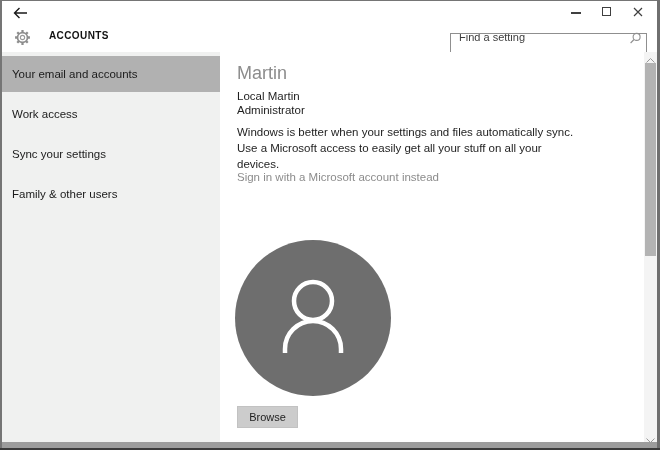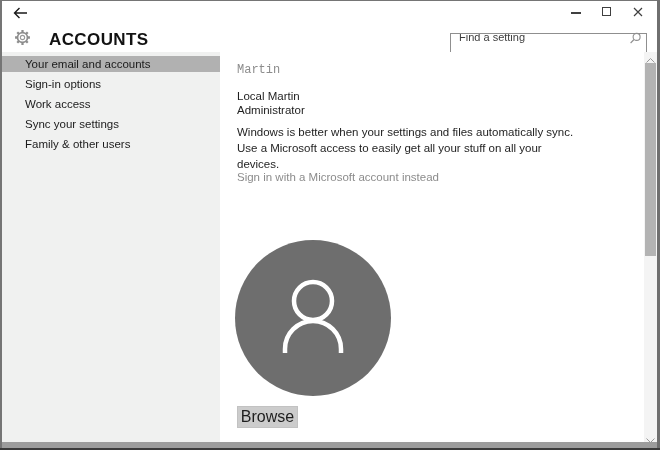--- a/index.html
+++ b/index.html
@@ -21,58 +21,58 @@
   .back-btn { position:absolute; left:11px; top:4px; width:18px; height:14px; cursor:pointer; }
   .win-title { position:absolute; left:44px; top:20px; font-size:9.5px; color:#222;margin-left:40px; }
   .caption-btns { position:absolute; right:4px; top:0; height:21px; display:flex; }
   .cap-btn { width:31px; height:21px; display:flex; align-items:center; justify-content:center; cursor:pointer; }
   .glyph-min { width:10px; height:1.5px; background:#3f3f3f; margin-top:3px; }
   .glyph-max { width:9px; height:9px; border:1.2px solid #3f3f3f; }
 
   
   .header { position:absolute; left:2px; top:22px; right:3px; height:30px; background:#fff; }
   .gear { position:absolute; left:12px; top:7px; }
-  .page-title { position:absolute; left:47px; top:8px; font-size:17px; font-weight:bold; letter-spacing:.4px; color:#121212; }
+  .page-title { position:absolute; left:47px; top:8px; font-size:10px; font-weight:bold; letter-spacing:.4px; color:#121212; }
   .search-box { position:absolute; right:10px; top:5px; width:197px; height:21px; }
   .search-box input {
     width:100%; height:100%; border:1px solid #8f8f8f; background:#fff;
     font-family:"Liberation Sans", sans-serif; font-size:11px; color:#222;
     padding:0 20px 12px 8px; outline:none;
   }
   .search-box input::placeholder { color:#3d3d3d; opacity:1; }
   .search-glyph { position:absolute; right:5px; top:4px; pointer-events:none; }
 
   
   .sidebar { position:absolute; left:2px; top:52px; width:218px; bottom:8px; background:#f0f1f0; }
   .nav { position:absolute; left:0; top:4px; width:100%; }
   .nav-item {
-    height:16px; margin-bottom:4px; display:flex; align-items:center;
-    padding-left:23px; font-size:11.5px; color:#1b1b1b; cursor:pointer;
+    height:36px; margin-bottom:4px; display:flex; align-items:center;
+    padding-left:10px; font-size:11.5px; color:#1b1b1b; cursor:pointer;
   }
   .nav-item.selected { background:#b1b1b1; }
 
   
   .main { position:absolute; left:220px; top:52px; right:16px; bottom:8px; background:#fff; }
-  .acct-name { position:absolute; left:237px; top:63px; font-size:12px; color:#8c8c8c;font-family:Liberation Mono, monospace; }
+  .acct-name { position:absolute; left:237px; top:63px; font-size:18px; color:#8c8c8c; }
   .acct-type { position:absolute; left:237px; top:90px; font-size:11.5px; color:#1e1e1e; }
   .acct-role { position:absolute; left:237px; top:104px; font-size:11.5px; color:#1e1e1e; }
   .sync-l1 { position:absolute; left:237px; top:126px; font-size:11.5px; color:#1e1e1e; white-space:nowrap; }
   .sync-l2 { position:absolute; left:237px; top:142px; font-size:11.5px; color:#1e1e1e; white-space:nowrap; }
   .sync-l3 { position:absolute; left:237px; top:158px; font-size:11.5px; color:#1e1e1e; white-space:nowrap; }
   .ms-link { position:absolute; left:237px; top:171px; font-size:11.5px; color:#8c8c8c; cursor:pointer; }
   .pic-heading { position:absolute; left:237px; top:208px; font-size:19px; color:#2e2e2e; }
   .avatar {
     position:absolute; left:235px; top:240px; width:156px; height:156px;
     border-radius:50%; background:#6e6e6e; display:flex; align-items:center; justify-content:center;
   }
   .browse-btn {
     position:absolute; left:237px; top:406px; width:61px; height:22px;
     background:#cccccc; border:1px solid #c2c2c2;
     display:flex; align-items:center; justify-content:center;
-    font-size:16px; color:#1e1e1e; cursor:pointer;
+    font-size:11px; color:#1e1e1e; cursor:pointer;
   }
 
   
   .scrollbar { position:absolute; right:3px; top:52px; width:13px; bottom:7px; background:#f4f4f4; }
   .scroll-arrow { position:absolute; left:0; width:13px; height:11px; display:flex; align-items:center; justify-content:center; cursor:pointer; }
   .scroll-arrow.up { top:0; }
   .scroll-arrow.down { bottom:0; }
   .scroll-thumb { position:absolute; left:1px; top:11px; width:11px; height:193px; background:#b3b3b3; cursor:pointer; }
 </style>
 </head>
@@ -129,23 +129,20 @@
       </span>
     </div>
   </div>
 
   <div class="sidebar">
     <div class="nav">
       <div class="nav-item selected">
         <span>Your email and accounts</span>
       </div>
       <div class="nav-item">
-        <span>Sign-in options</span>
-      </div>
-      <div class="nav-item">
         <span>Work access</span>
       </div>
       <div class="nav-item">
         <span>Sync your settings</span>
       </div>
       <div class="nav-item">
         <span>Family &amp; other users</span>
       </div>
     </div>
   </div>

